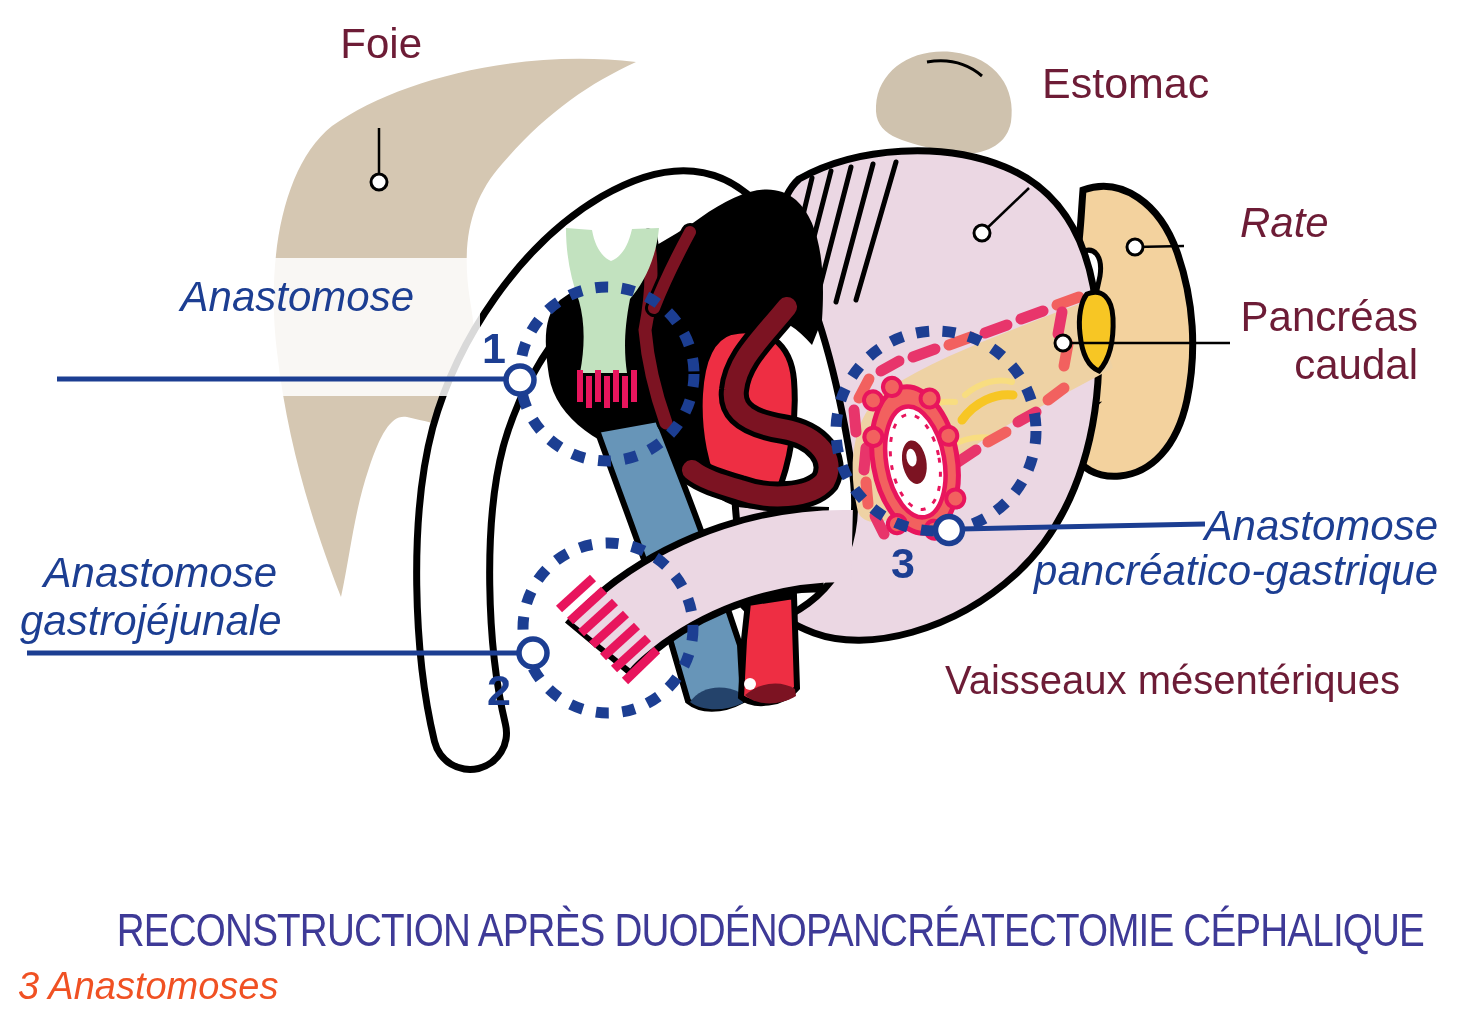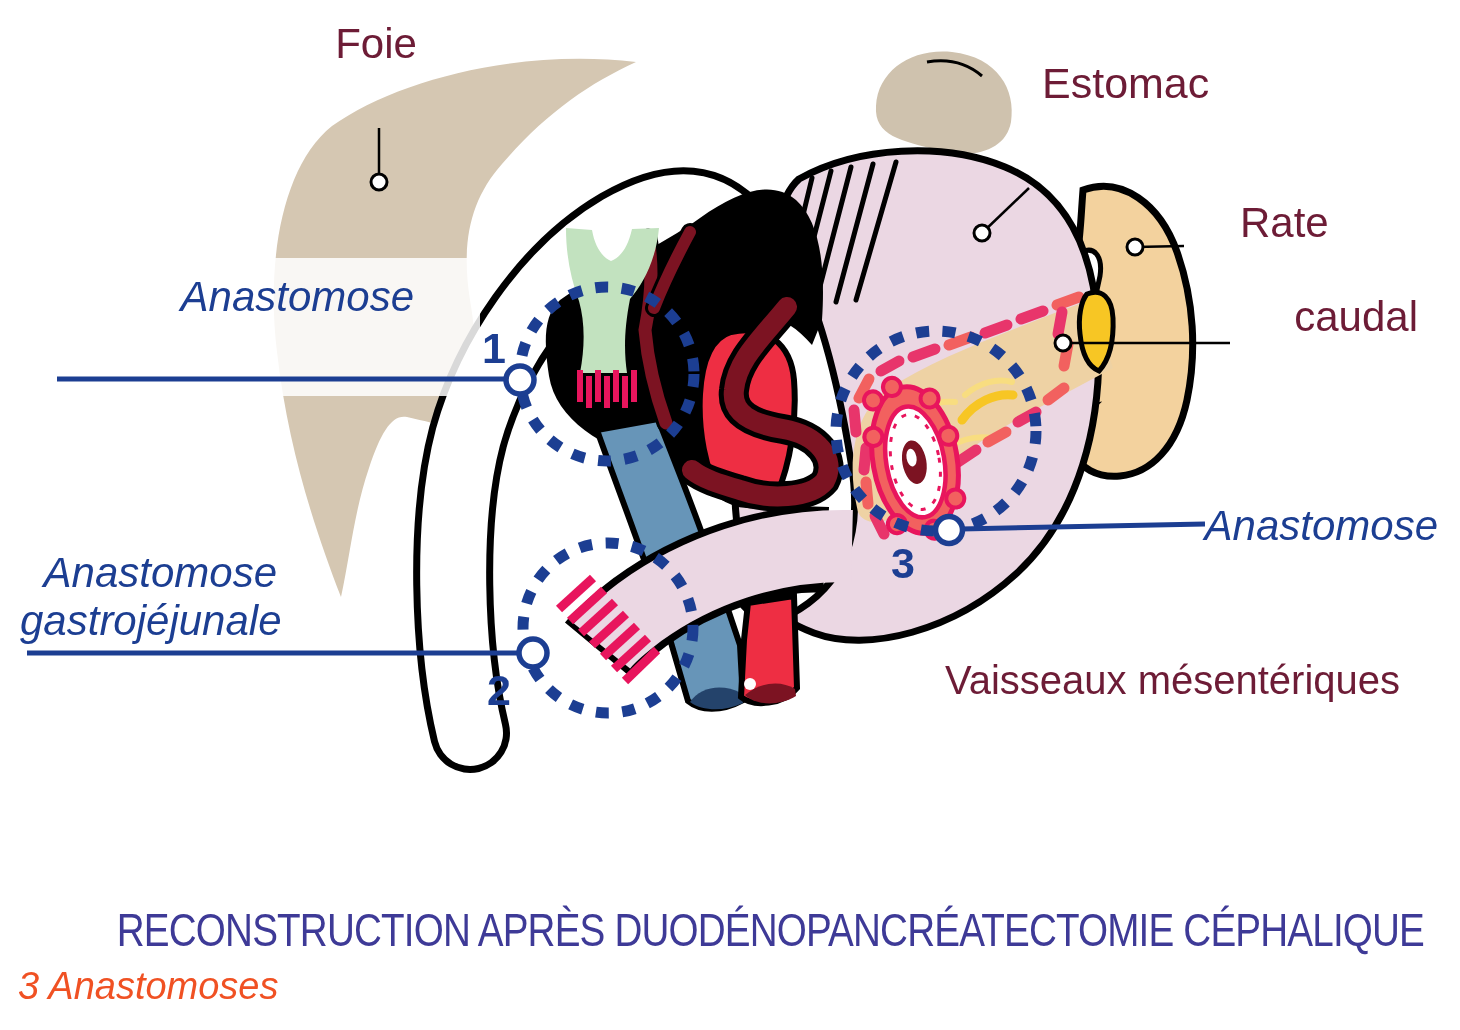--- a/index.html
+++ b/index.html
@@ -7,23 +7,23 @@
     position:relative;width:1460px;height:1030px;background:#ffffff;
     font-family:"Liberation Sans",sans-serif;overflow:hidden;
   }
   #art{position:absolute;left:0;top:0;}
   .label{position:absolute;white-space:nowrap;}
   .t-maroon{color:var(--label_maroon,#6d1c36);}
   .t-navy{color:var(--label_navy,#1c3e92);}
   .organ{font-size:42px;}
   .ana{font-size:42px;line-height:46px;font-style:italic;}
   .num{font-size:43px;font-weight:bold;color:var(--label_navy,#1c3e92);}
-  #lbl-foie{left:330px;top:20px;width:92px;text-align:center;}
+  #lbl-foie{left:330px;top:20px;width:92px;text-align:right;}
   #lbl-estomac{left:1042px;top:59px;font-size:43px;}
-  #lbl-rate{left:1240px;top:199px;}
+  #lbl-rate{left:1240px;top:199px;font-style:italic;}
   #lbl-pancreas{right:42px;top:293px;text-align:right;line-height:48px;}
   #lbl-vaisseaux{left:945px;top:658px;font-size:40px;}
   #lbl-ana1{right:1046px;top:274px;text-align:right;}
   #lbl-ana2{left:20px;top:549px;width:257px;text-align:right;line-height:48px;}
   #lbl-ana3{right:22px;top:503px;text-align:right;line-height:45px;}
   #num-1{left:482px;top:324px;}
   #num-2{left:487px;top:666px;}
   #num-3{left:891px;top:539px;}
   #title{
     left:0;right:0;top:903px;text-align:center;font-size:46px;letter-spacing:-1px;
@@ -240,36 +240,38 @@
     </g>
   </svg>
 
   <div id="lbl-foie" class="label organ t-maroon">Foie</div>
 
   <div id="lbl-estomac" class="label organ t-maroon">Estomac</div>
 
   <div id="lbl-rate" class="label organ t-maroon">Rate</div>
 
   <div id="lbl-pancreas" class="label organ t-maroon">
+    <div>Pancréas</div>
     <div>caudal</div>
   </div>
 
   <div id="lbl-vaisseaux" class="label t-maroon">Vaisseaux mésentériques</div>
 
   <div id="lbl-ana1" class="label ana t-navy">
     <div>Anastomose</div>
   </div>
 
   <div id="lbl-ana2" class="label ana t-navy">
     <div>Anastomose</div>
     <div>gastrojéjunale</div>
   </div>
 
   <div id="lbl-ana3" class="label ana t-navy">
     <div>Anastomose</div>
+    <div>pancréatico-gastrique</div>
   </div>
 
   <div id="num-1" class="label num">1</div>
   <div id="num-2" class="label num">2</div>
   <div id="num-3" class="label num">3</div>
 
   <div id="title" class="label">RECONSTRUCTION APRÈS DUODÉNOPANCRÉATECTOMIE CÉPHALIQUE</div>
   <div id="subtitle" class="label">3 Anastomoses</div>
 </div>
 

